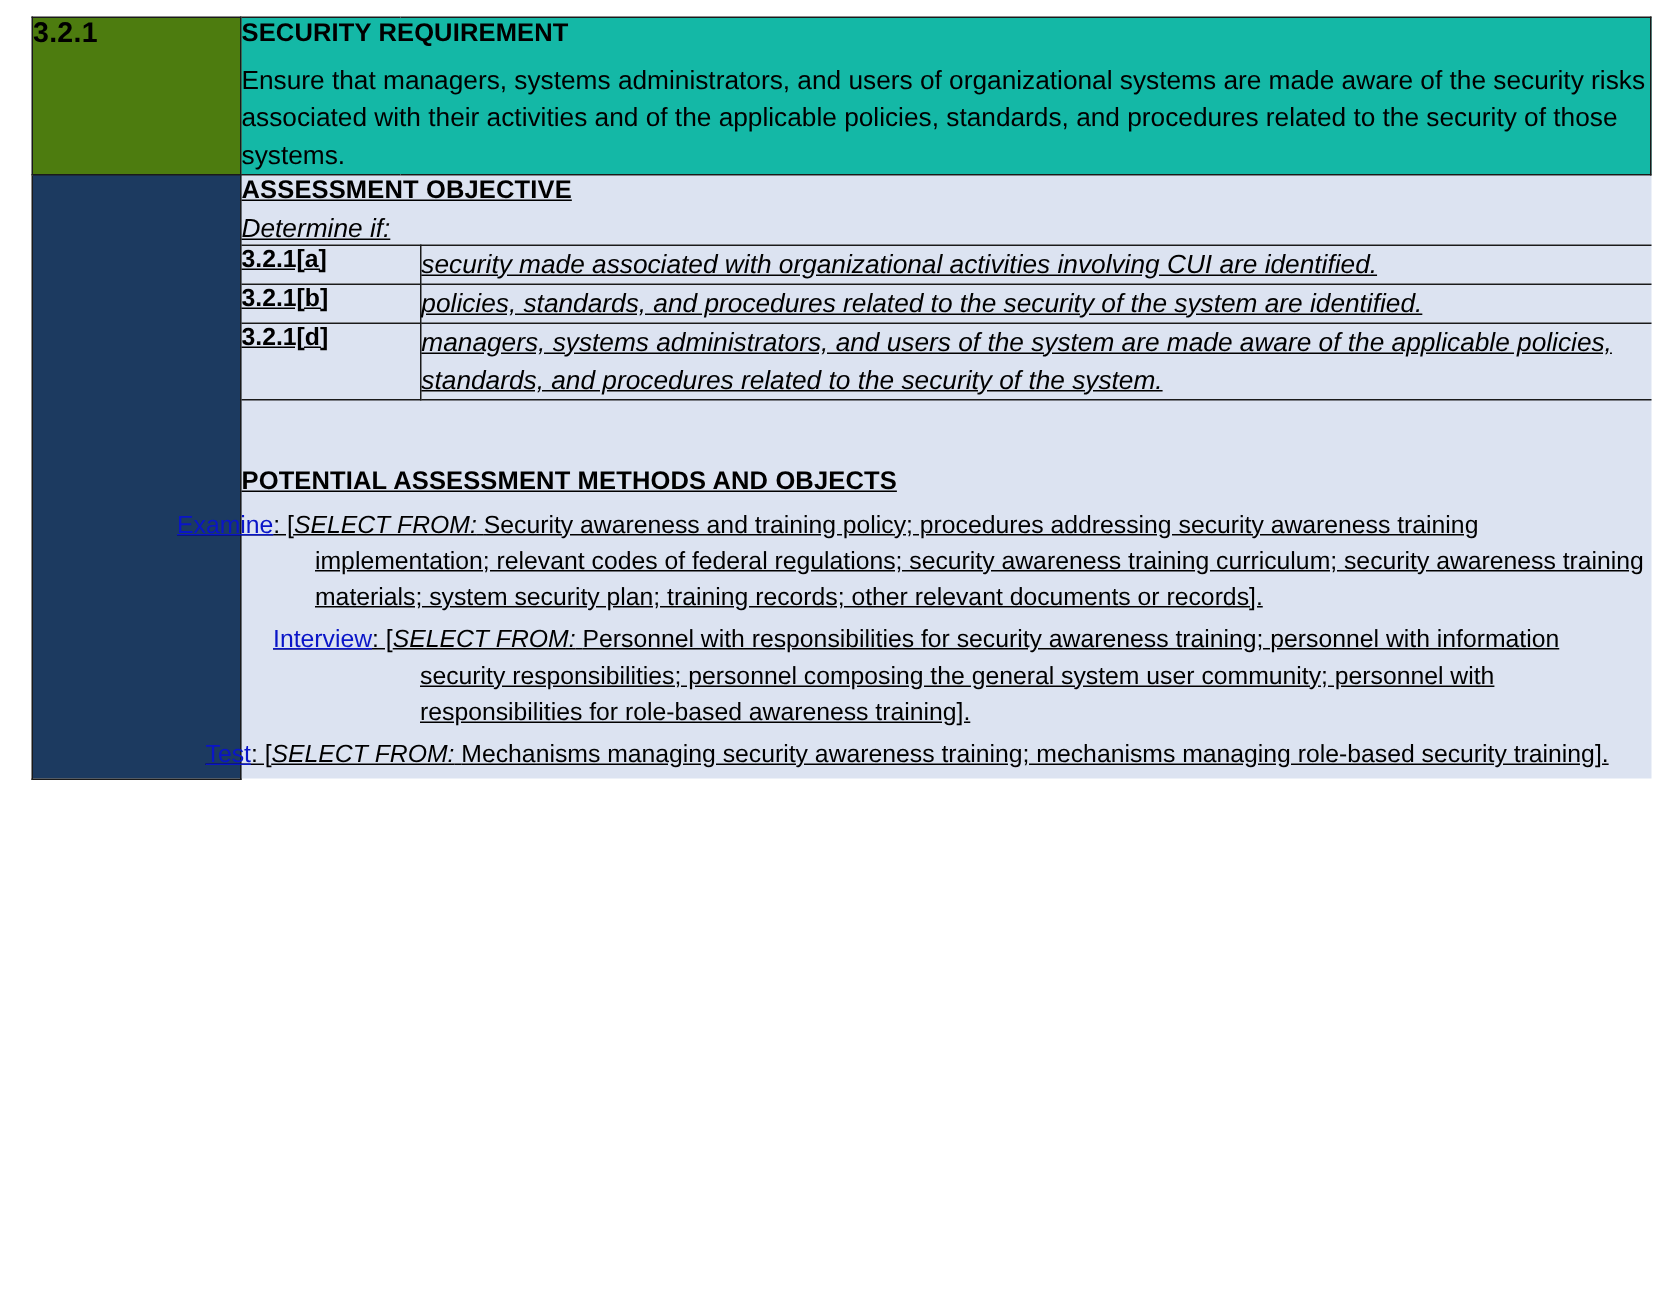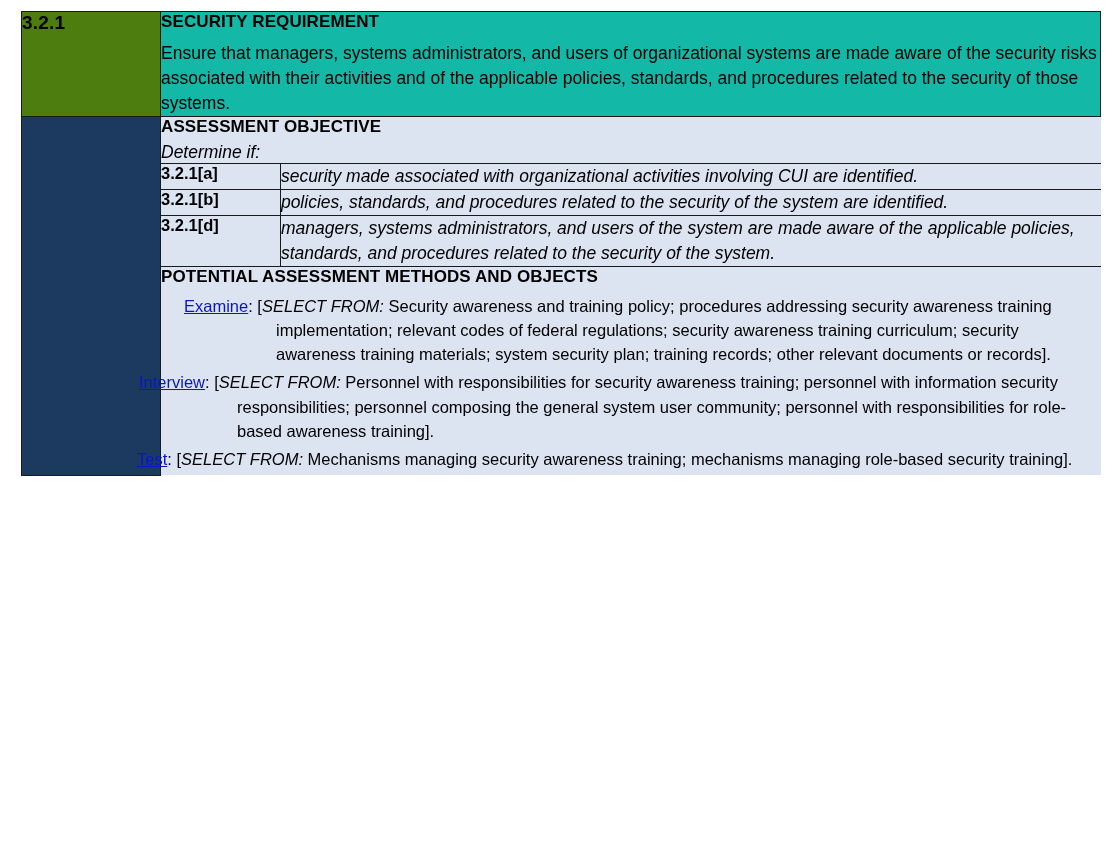--- a/index.html
+++ b/index.html
@@ -117,29 +117,30 @@
 
   
   .methods {
     padding: 10px 14px 12px 14px;
   }
   .methods-title {
     font-weight: bold;
     font-size: 17px;
     letter-spacing: 0.1px;
     margin-bottom: 7px;
+    margin-top: 44px;
   }
   .method-row {
     font-size: 16.5px;
     line-height: 1.47;
     margin-bottom: 4px;
     text-indent: 0;
   }
-  .method-examine   { padding-left: 115px; text-indent: -92px; }
-  .method-interview { padding-left: 76px; text-indent: -98px; }
+  .method-examine   { padding-left: 49px; text-indent: -92px; }
+  .method-interview { padding-left: 76px; text-indent: -98px; margin-left: 43px; }
   .method-test      { padding-left: 20px; text-indent: -44px; }
 
   .mlink {
     color: #0A15C8;
     text-decoration: underline;
     font-weight: normal;
   }
   .sel {
     font-style: italic;
   }
@@ -160,21 +161,21 @@
       <tr>
         <td class="cell-id-head">3.2.1</td>
         <td class="cell-req" colspan="2">
           <div class="req-title">SECURITY REQUIREMENT</div>
           <div class="req-text">Ensure that managers, systems administrators, and users of organizational systems are made aware of the security risks associated with their activities and of the applicable policies, standards, and procedures related to the security of those systems.</div>
         </td>
       </tr>
 
       <tr>
         <td class="cell-dark"></td>
-        <td colspan="2" style="padding:0;border:none;">
+        <td colspan="2" style="padding:0;border:none;text-decoration:underline;">
 
           <table class="inner">
             <colgroup>
               <col style="width:106px;">
               <col style="width:728px;">
             </colgroup>
             <tbody>
 
               <tr>
                 <td class="obj-head no-left no-top no-right" colspan="2">

